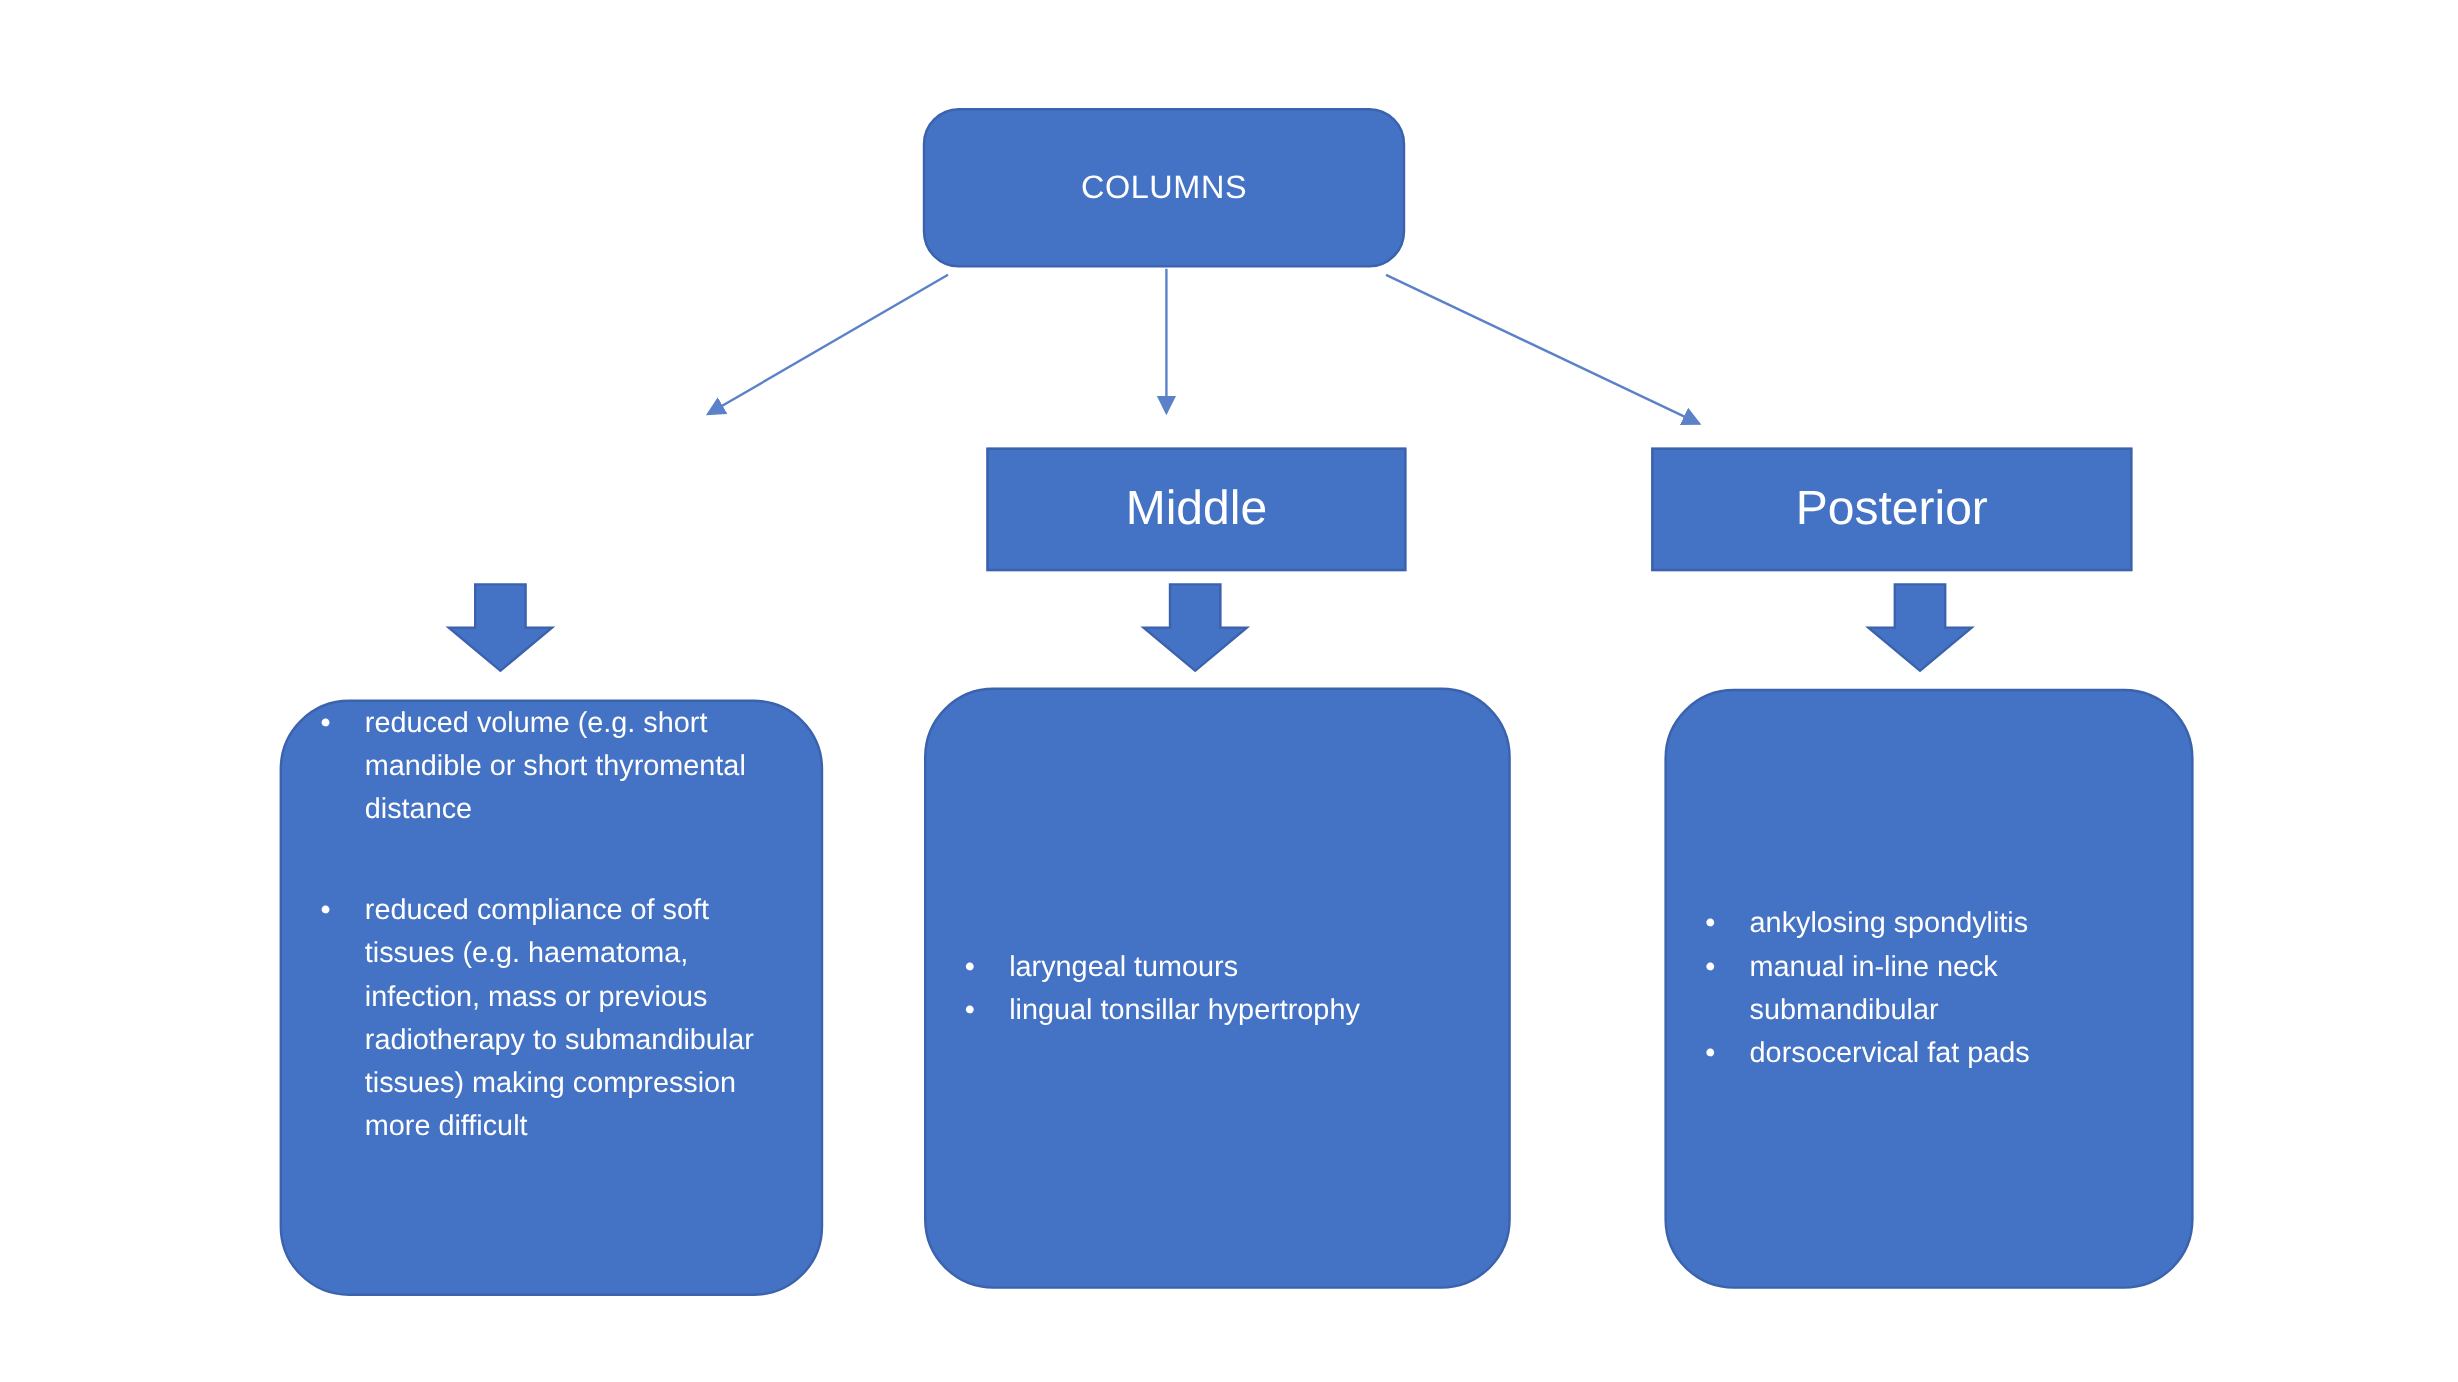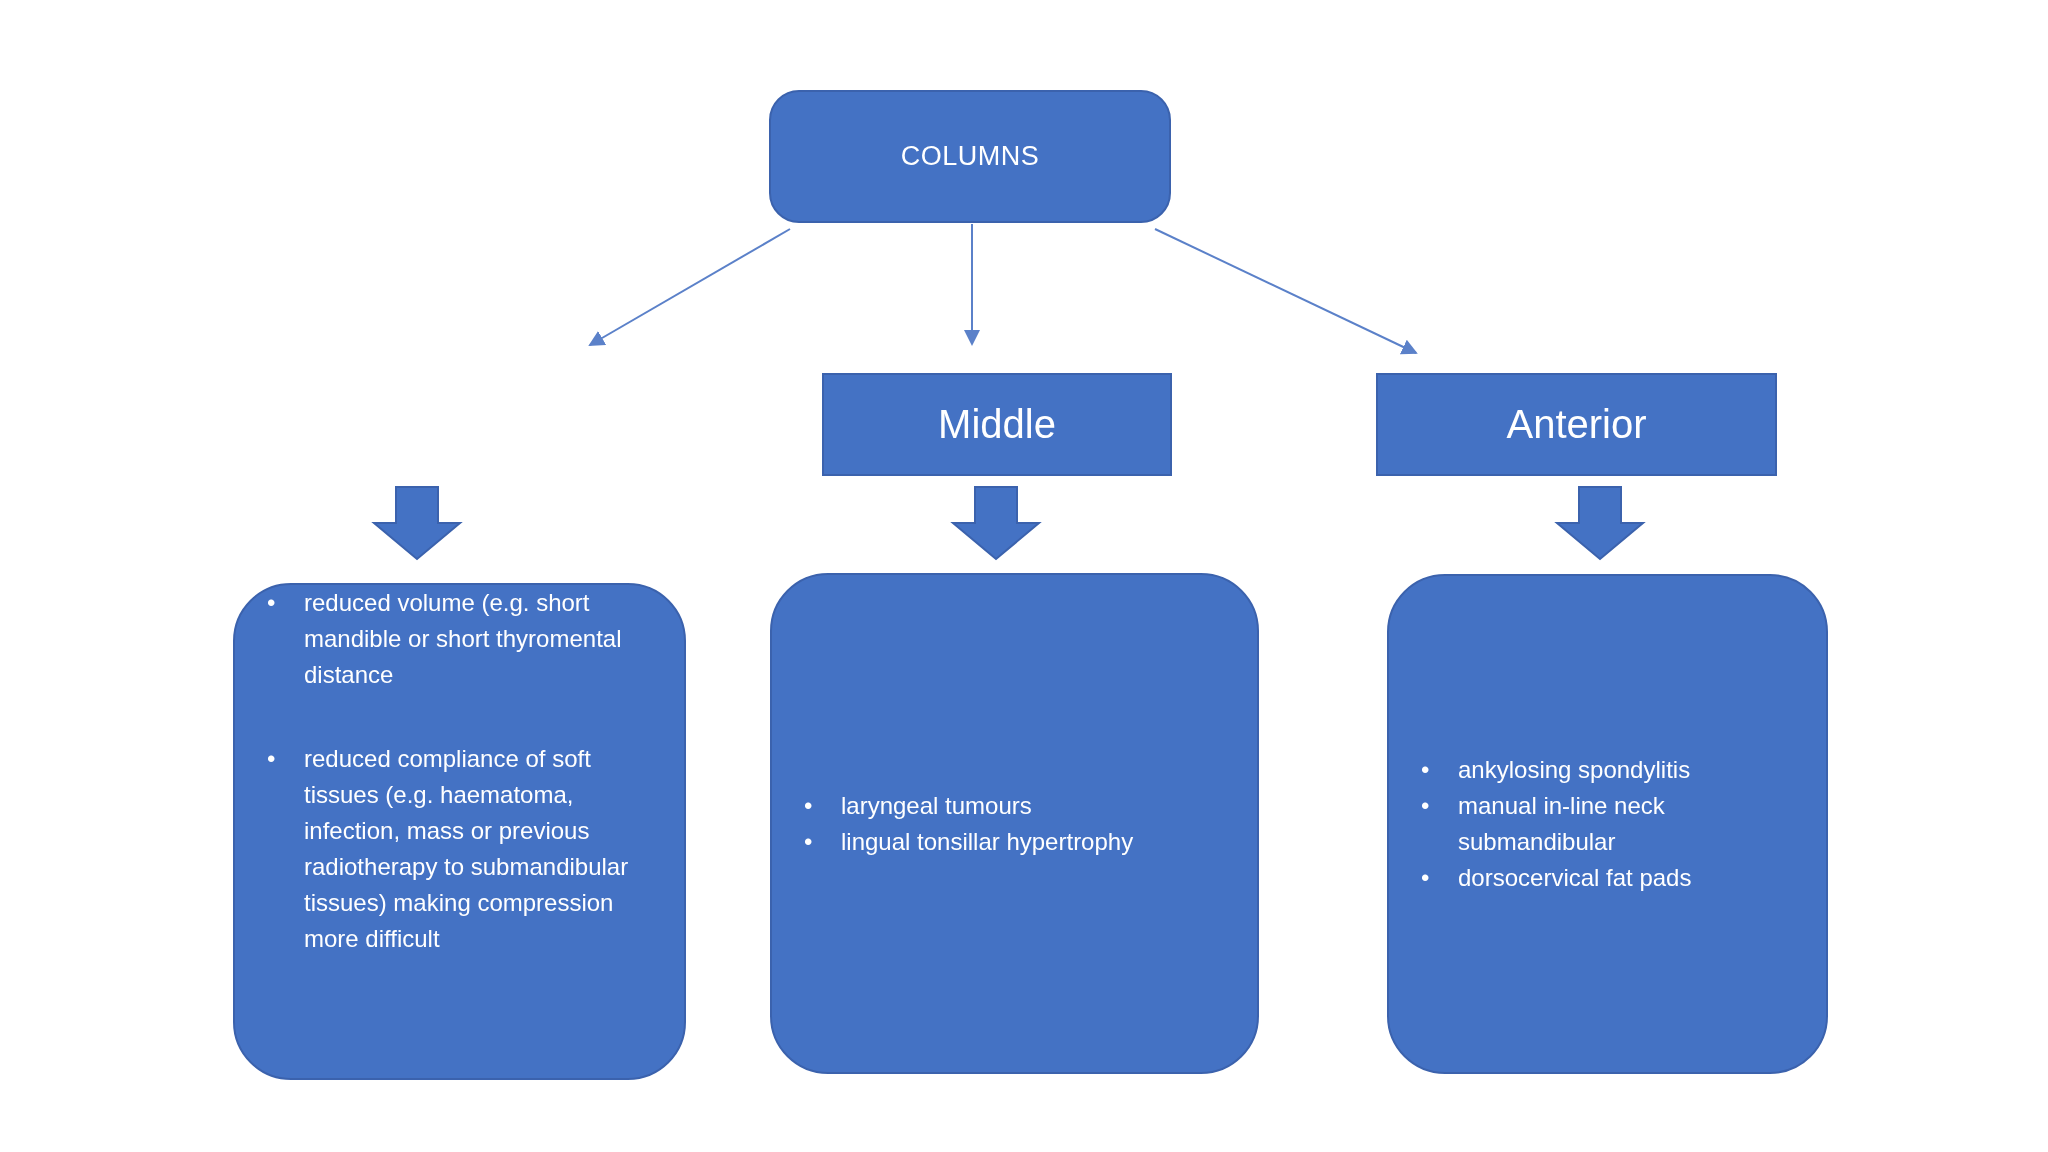--- a/index.html
+++ b/index.html
@@ -100,21 +100,21 @@
   </svg>
 
   <div class="shape root-node">
     <span>COLUMNS</span>
   </div>
 
   <div class="shape header middle">
     <span>Middle</span>
   </div>
   <div class="shape header posterior">
-    <span>Anterior</span>
+    <span>Posterior</span>
   </div>
 
   <div class="shape content-box anterior">
     <ul class="bullets">
       <li>reduced volume (e.g. short mandible or short thyromental distance</li>
       <li>reduced compliance of soft tissues (e.g. haematoma, infection, mass or previous radiotherapy to submandibular tissues) making compression more difficult</li>
     </ul>
   </div>
 
   <div class="shape content-box middle">

